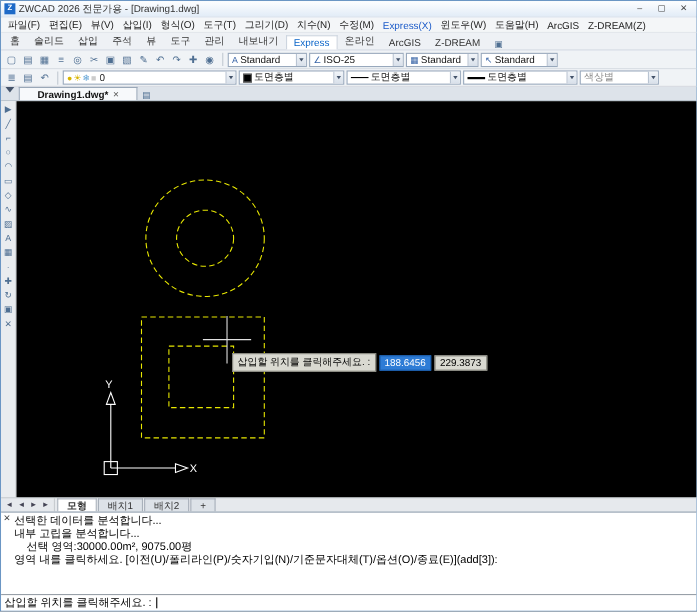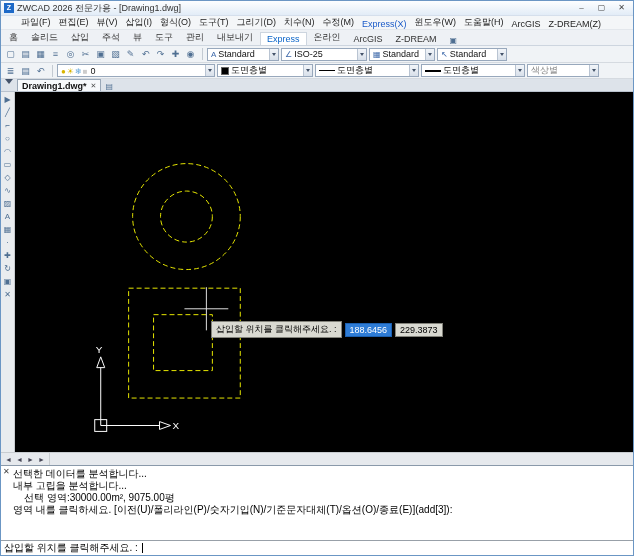--- a/index.html
+++ b/index.html
@@ -7,21 +7,21 @@
   body{width:634px;height:556px;font-family:"Liberation Sans","DejaVu Sans",sans-serif;background:#fff;}
   #app{width:634px;height:556px;display:flex;flex-direction:column;border:1px solid #6b96c4;background:#f0f3f6;}
 
   
   .titlebar{flex:0 0 15px;background:linear-gradient(#fdfeff,#e2ecf7);display:flex;align-items:center;padding:0 3px;gap:3px;border-bottom:1px solid #d5dfec;}
   .app-icon{width:10px;height:10px;background:#1e6ac8;color:#fff;font-size:7px;line-height:10px;text-align:center;font-weight:bold;flex:0 0 10px;}
   .title-text{font-size:9px;color:#333;flex:1 1 auto;white-space:nowrap;overflow:hidden;}
   .win-btn{width:17px;height:12px;font-size:8px;line-height:12px;text-align:center;color:#444;}
 
   
-  .menubar{flex:0 0 13px;background:#f4f6f8;display:flex;align-items:flex-end;padding:0 16px;font-size:9px;border-bottom:1px solid #e3e7ec;}
+  .menubar{flex:0 0 13px;background:#f4f6f8;display:flex;align-items:center;padding:0 2px;font-size:9px;border-bottom:1px solid #e3e7ec;}
   .menu-item{padding:0 4px;color:#222;white-space:nowrap;}
 
   
   .ribbon-tabs{flex:0 0 14px;background:#eef1f5;display:flex;align-items:flex-end;padding:0 2px;border-bottom:1px solid #cdd5df;font-size:9px;}
   .rtabs{display:flex;align-items:flex-end;height:100%;gap:1px;}
   .ribbon-tab{padding:1px 6px;color:#333;white-space:nowrap;}
   .ribbon-tab.active{background:#fff;color:#0a64c8;border:1px solid #cdd5df;border-bottom:none;}
   .ribbon-more{margin-left:4px;font-size:8px;color:#4f6f92;padding:0 3px;}
 
   
@@ -40,21 +40,21 @@
   .w158{width:158px;} .w96{width:96px;} .w104{width:104px;} .w92{width:72px;}
   .lyr-ico{font-size:8px;margin-right:1px;}
   .swatch{width:8px;height:8px;background:#000;border:1px solid #666;flex:0 0 8px;}
   .line-ico{width:16px;height:0;border-top:1px solid #000;flex:0 0 16px;}
   .line-ico.thick{border-top-width:2px;}
   .combo.disabled .combo-val{color:#8a8a8a;}
 
   
   .doc-row{flex:0 0 13px;background:#dde3ea;display:flex;align-items:flex-end;padding:0 2px;border-bottom:1px solid #b9c2cd;}
   .doc-dd{width:0;height:0;border:4px solid transparent;border-top:5px solid #44536a;margin:0 4px 3px 2px;}
-  .doc-tab{height:12px;background:#f7f9fb;border:1px solid #9aa8b8;border-bottom:none;display:flex;align-items:center;gap:4px;padding:0 4px;font-size:9px;}
+  .doc-tab{height:12px;background:#f7f9fb;border:1px solid #9aa8b8;border-bottom:none;display:flex;align-items:center;gap:4px;padding:0 16px;font-size:9px;}
   .doc-tab-label{color:#111;font-weight:bold;white-space:nowrap;}
   .doc-tab-close{font-size:7px;color:#555;}
   .doc-new{margin-left:4px;font-size:8px;color:#4f6f92;}
 
   
   .main{flex:1 1 auto;display:flex;min-height:0;}
   .left-toolbar{flex:0 0 14px;background:#e9ecef;border-right:1px solid #c8ccd0;padding-top:2px;}
   .lt-ico{display:block;width:12px;height:12px;line-height:12px;font-size:8px;color:#4f6f92;text-align:center;margin:0 auto 1px;}
   .canvas{flex:1 1 auto;background:#000;position:relative;overflow:hidden;}
   .canvas svg{position:absolute;left:0;top:0;width:100%;height:100%;}
@@ -261,20 +261,26 @@
     </div>
   </div>
 
   <div class="layout-bar">
     <span class="nav">
         <span class="nav-btn">◄</span>
         <span class="nav-btn">◄</span>
         <span class="nav-btn">►</span>
         <span class="nav-btn">►</span>
       </span>
+    <span class="ltabs">
+        <span class="layout-tab active">모형</span>
+        <span class="layout-tab">배치1</span>
+        <span class="layout-tab">배치2</span>
+        <span class="layout-tab">+</span>
+      </span>
   </div>
 
   <div class="cmd-history">
     <span class="cmd-close">✕</span>
     <span><span class="cmd-line">선택한 데이터를 분석합니다...</span><span class="cmd-line">내부 고립을 분석합니다...</span><span class="cmd-line">    선택 영역:30000.00m², 9075.00평</span><span class="cmd-line">영역 내를 클릭하세요. [이전(U)/폴리라인(P)/숫자기입(N)/기준문자대체(T)/옵션(O)/종료(E)](add[3]):</span></span>
   </div>
 
   <div class="cmd-input">
     <span class="cmd-prompt">삽입할 위치를 클릭해주세요. : </span>
     <span class="caret"></span>

